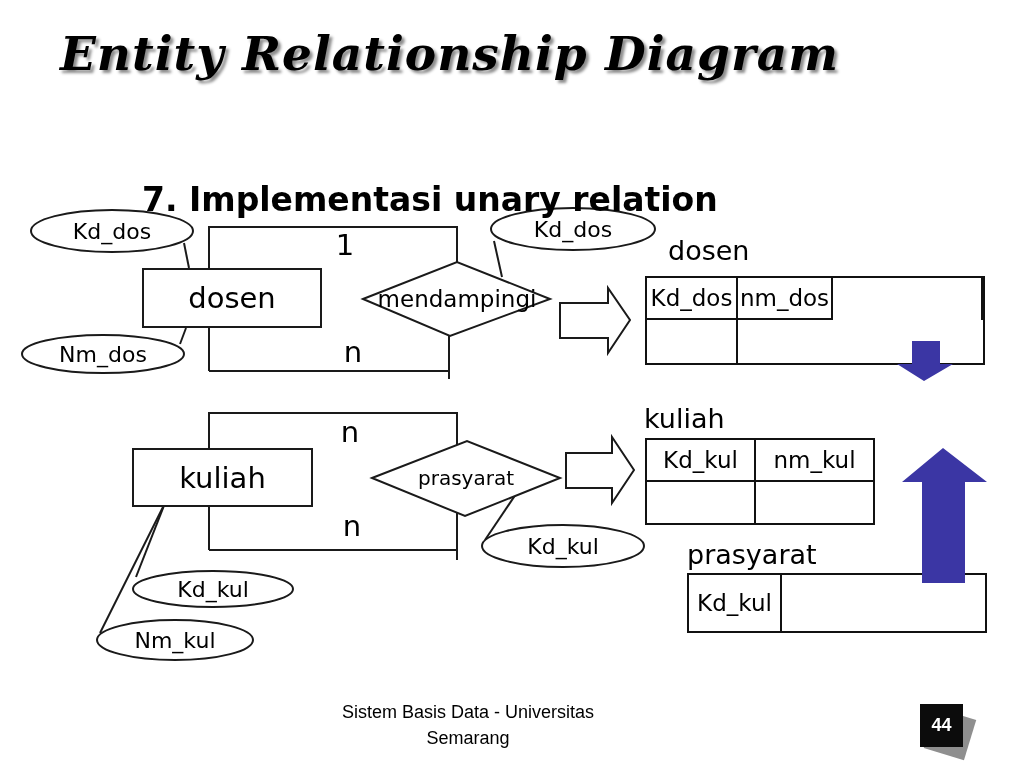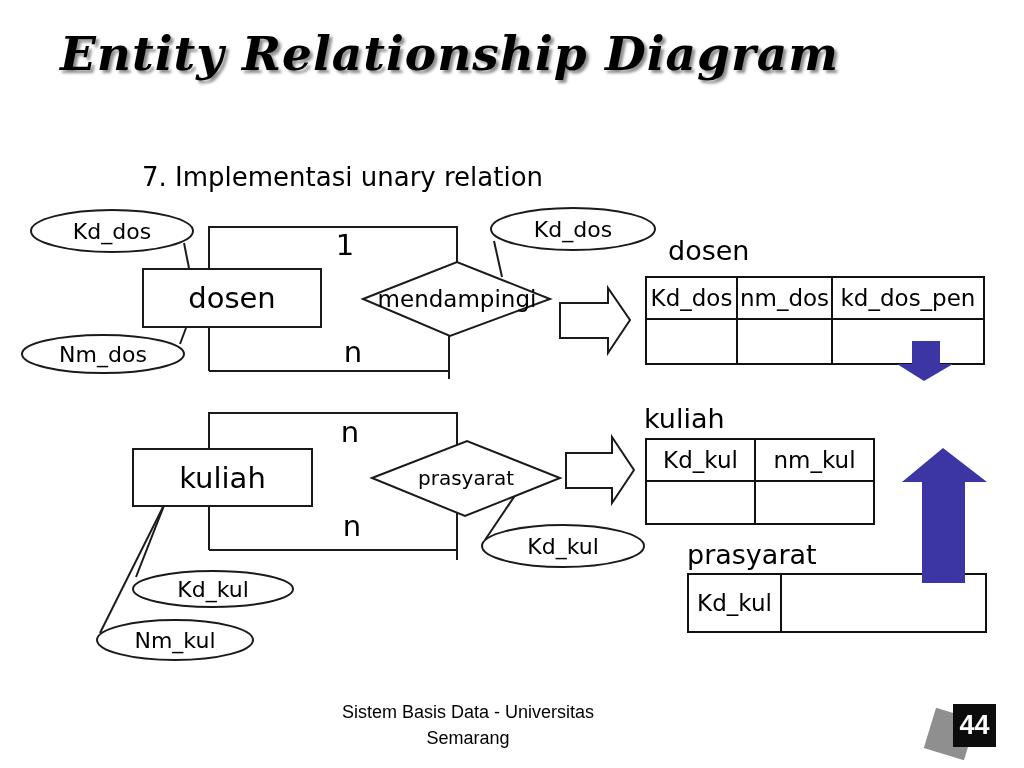--- a/index.html
+++ b/index.html
@@ -9,21 +9,21 @@
   }
   .abs{position:absolute;}
   .slide-title{
     left:60px;top:26px;width:700px;
     font-family:"DejaVu Serif", serif;font-style:italic;font-weight:bold;
     font-size:47px;letter-spacing:1px;color:#000;
     text-shadow:3px 3px 3px rgba(0,0,0,0.45);
     white-space:nowrap;
   }
   .subtitle{
-    left:142px;top:162px;font-size:26px;white-space:nowrap;
+    left:142px;top:180px;font-size:33px;white-space:nowrap;font-weight:bold;
   }
   svg.layer{position:absolute;left:0;top:0;pointer-events:none;}
   .entity{
     border:2px solid #1a1a1a;background:#ffffff;
     display:flex;align-items:center;justify-content:center;
     font-size:29px;
   }
   .entity-dosen{left:142px;top:268px;width:176px;height:56px;}
   .entity-kuliah{left:132px;top:448px;width:177px;height:55px;}
   .oval-label{
@@ -56,23 +56,22 @@
     left:308px;top:699px;width:320px;text-align:center;
     font-family:"Liberation Sans", sans-serif;font-size:18px;line-height:26px;
   }
   .page-shadow{
     left:929px;top:713px;width:42px;height:42px;background:#8f8f8f;
     transform:rotate(17deg);
   }
   .page-box{
     left:920px;top:704px;width:43px;height:43px;background:#0c0c0c;
     display:flex;align-items:center;justify-content:center;
-    color:#fff;font-size:27px;font-weight:bold;
+    color:#fff;font-size:18px;font-weight:bold;
     font-family:"Liberation Sans", sans-serif;
-    margin-left:33px;
   }
 </style>
 </head>
 <body>
 
 <svg class="layer" width="1024" height="768">
   <g stroke="#1a1a1a" stroke-width="2" fill="none">
 
     <path d="M209,371 L209,227 L457,227 L457,262"></path>
     <path d="M209,371 L448,371"></path>
@@ -126,21 +125,20 @@
 <div class="abs card" style="left:333px;top:416px;">n</div>
 <div class="abs card" style="left:335px;top:510px;">n</div>
 
 <div class="abs tbl-title" style="left:668px;top:235px;">dosen</div>
 <div class="abs tbl-title" style="left:644px;top:403px;">kuliah</div>
 <div class="abs tbl-title" style="left:687px;top:539px;">prasyarat</div>
 
 <div class="tbl tbl-dosen">
   <div class="cell">Kd_dos</div>
   <div class="cell">nm_dos</div>
-  <div class="cell last-col">kd_dos_pen</div>
   <div class="cell last-row"></div>
   <div class="cell last-row"></div>
   <div class="cell last-col last-row"></div>
 </div>
 
 <div class="tbl tbl-kuliah">
   <div class="cell">Kd_kul</div>
   <div class="cell last-col">nm_kul</div>
   <div class="cell last-row"></div>
   <div class="cell last-col last-row"></div>

